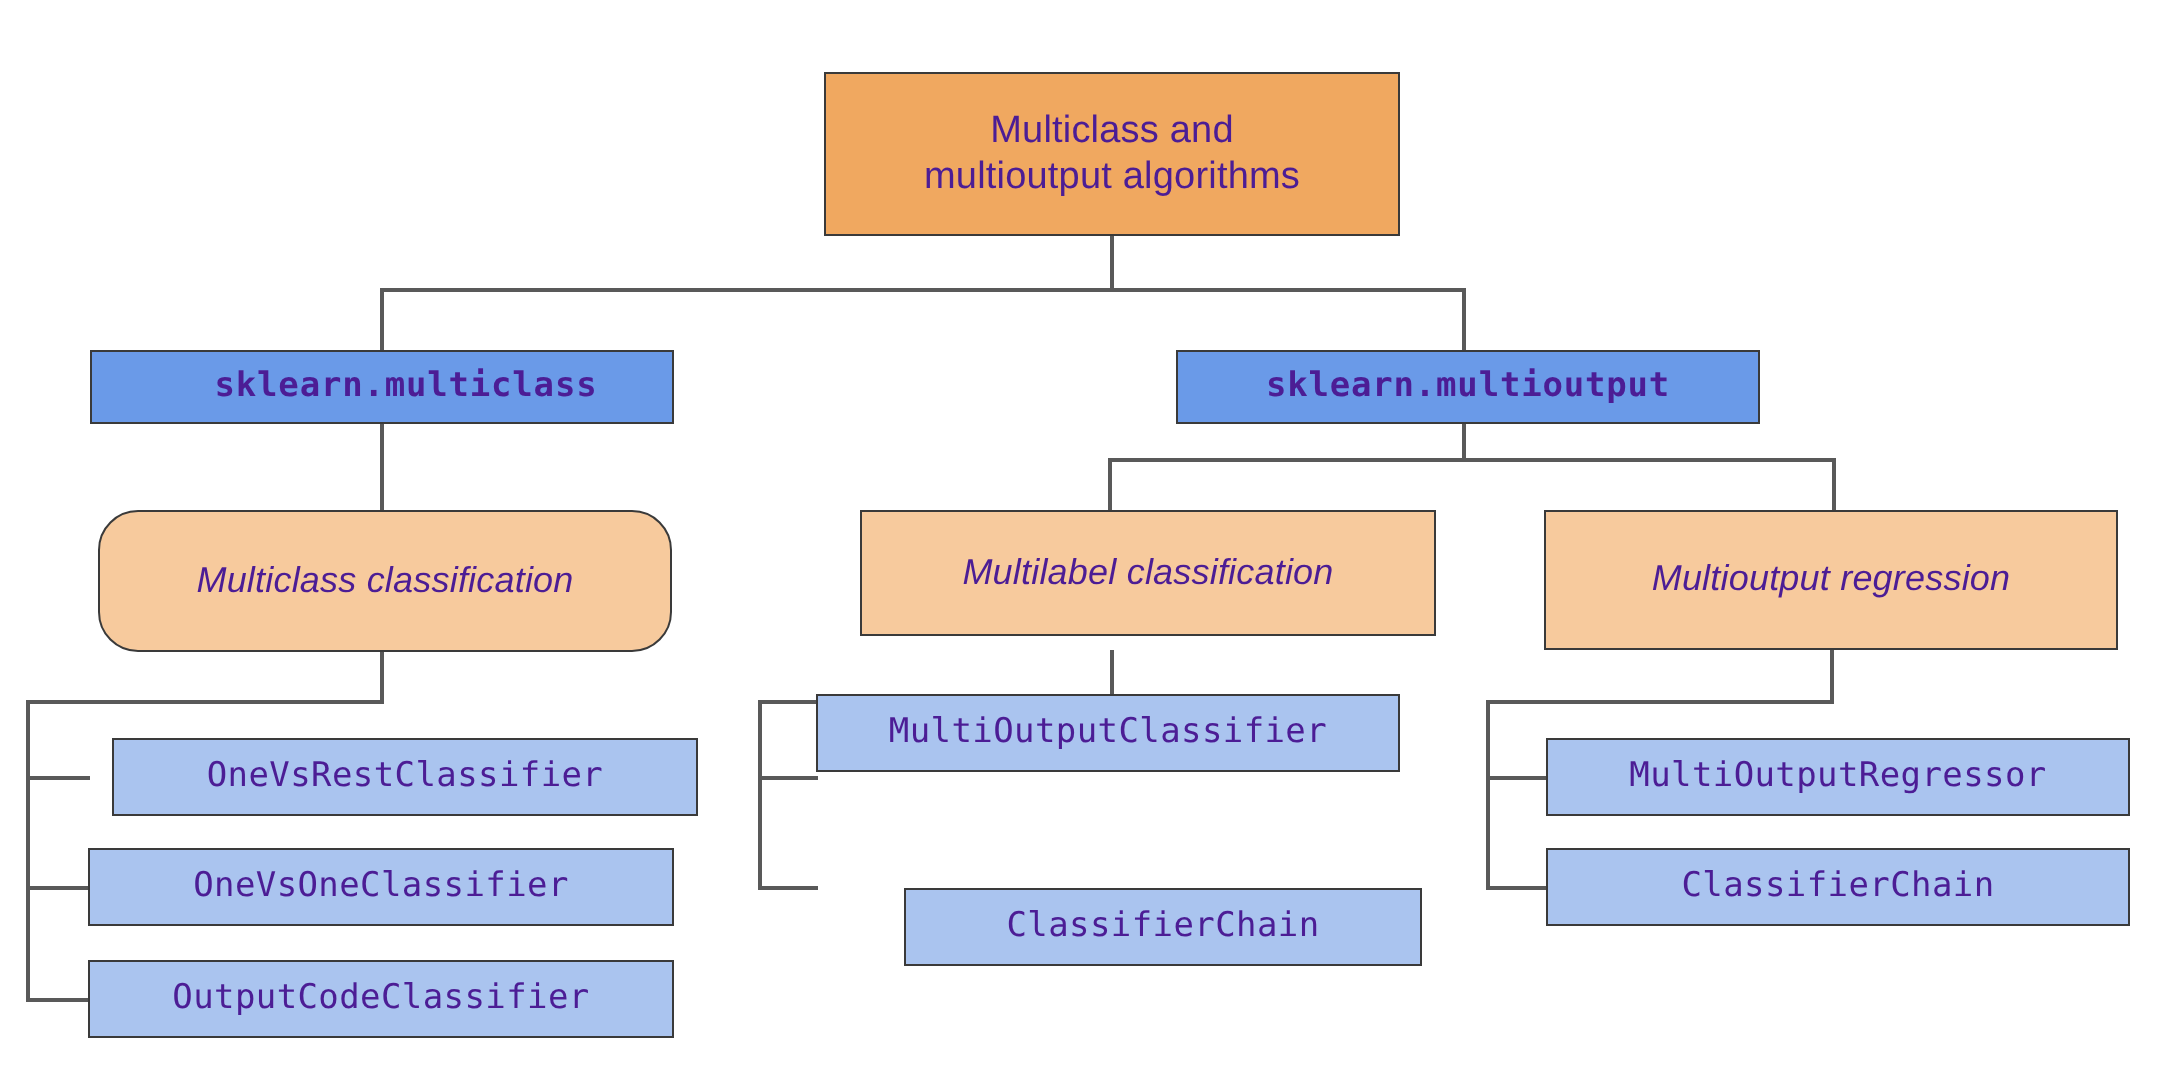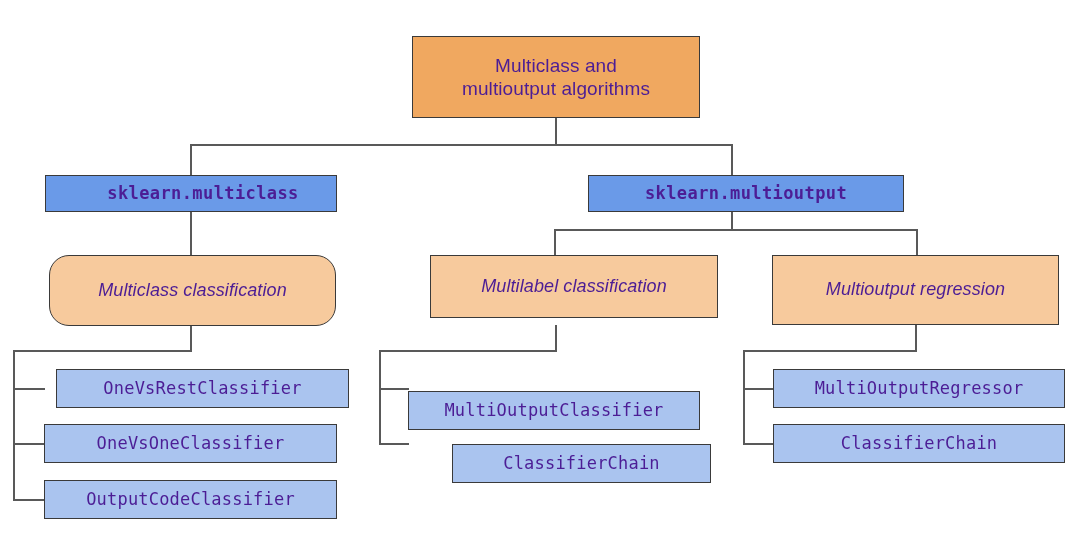--- a/index.html
+++ b/index.html
@@ -113,21 +113,21 @@
     <div>
       <span class="line">Multiclass and</span>
       <span class="line">multioutput algorithms</span>
     </div>
   </div>
 
   <div class="node node-module" style="left:45px; top:175px; width:292px; height:37px;padding-left:24px;">
     <span>sklearn.multiclass</span>
   </div>
 
-  <div class="node node-module" style="left:588px; top:175px; width:316px; height:37px;">
+  <div class="node node-module" style="left:588px; top:175px; width:292px; height:37px;">
     <span>sklearn.multioutput</span>
   </div>
 
   <div class="node node-task" style="left:49px; top:255px; width:287px; height:71px;border-radius:20px;">
     <span>Multiclass classification</span>
   </div>
 
   <div class="node node-task" style="left:430px; top:255px; width:288px; height:63px;">
     <span>Multilabel classification</span>
   </div>
@@ -141,21 +141,21 @@
   </div>
 
   <div class="node node-leaf" style="left:44px; top:424px; width:293px; height:39px;">
     <span>OneVsOneClassifier</span>
   </div>
 
   <div class="node node-leaf" style="left:44px; top:480px; width:293px; height:39px;">
     <span>OutputCodeClassifier</span>
   </div>
 
-  <div class="node node-leaf" style="left:408px; top:391px; width:292px; height:39px;">
+  <div class="node node-leaf" style="left:408px; top:347px; width:292px; height:39px;">
     <span>MultiOutputClassifier</span>
   </div>
 
   <div class="node node-leaf" style="left:408px; top:444px; width:259px; height:39px;margin-left:44px;">
     <span>ClassifierChain</span>
   </div>
 
   <div class="node node-leaf" style="left:773px; top:369px; width:292px; height:39px;">
     <span>MultiOutputRegressor</span>
   </div>

